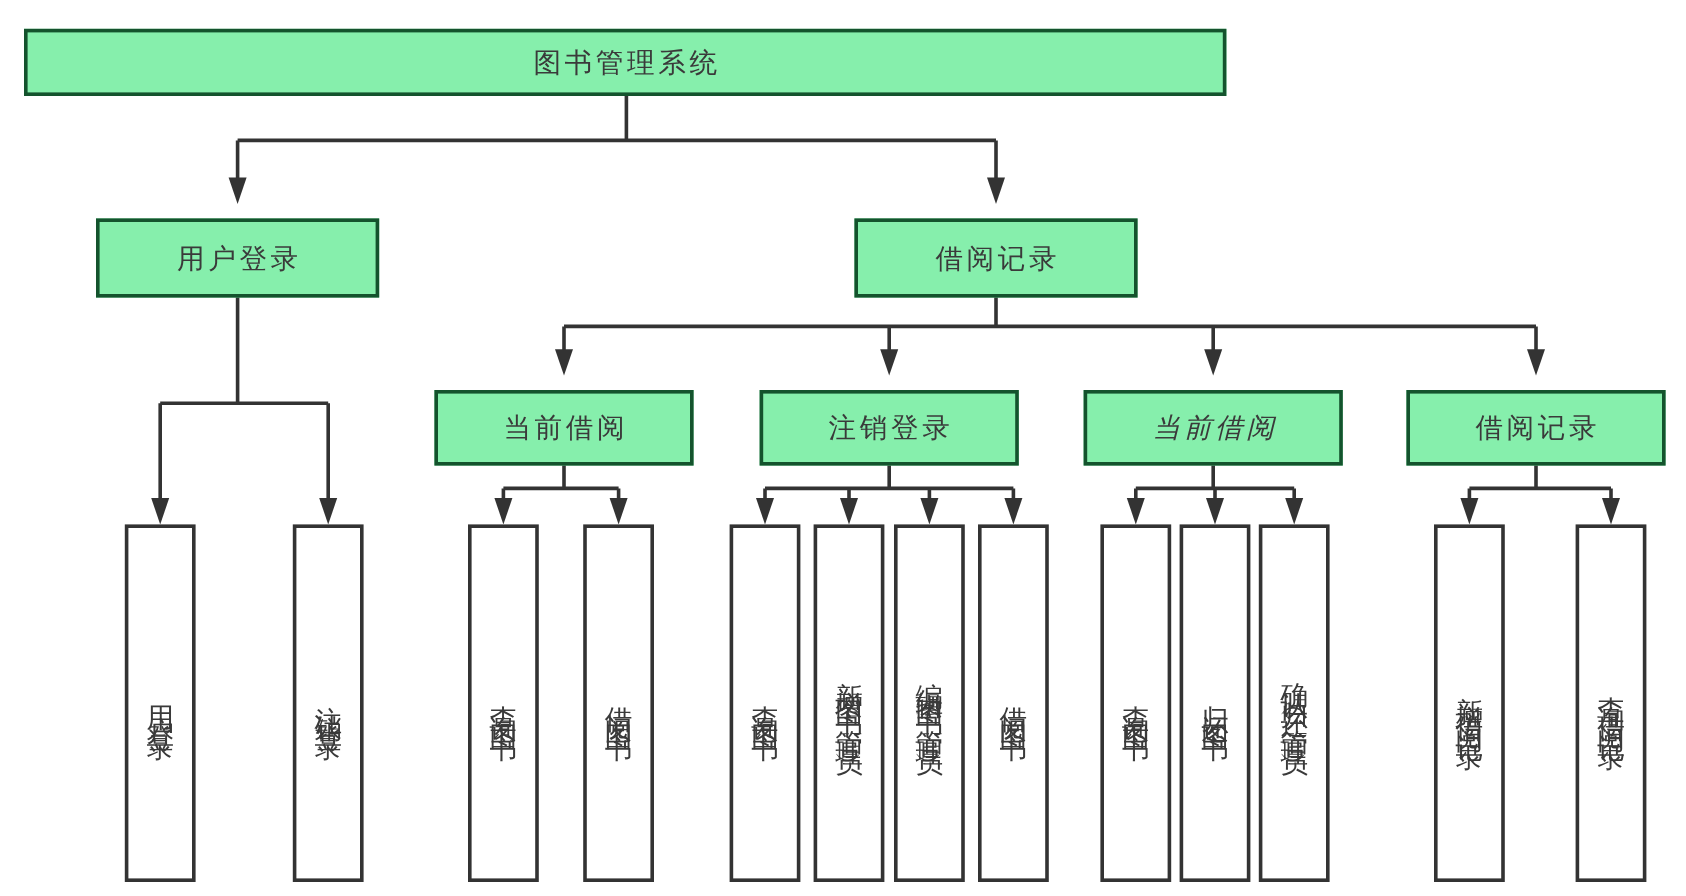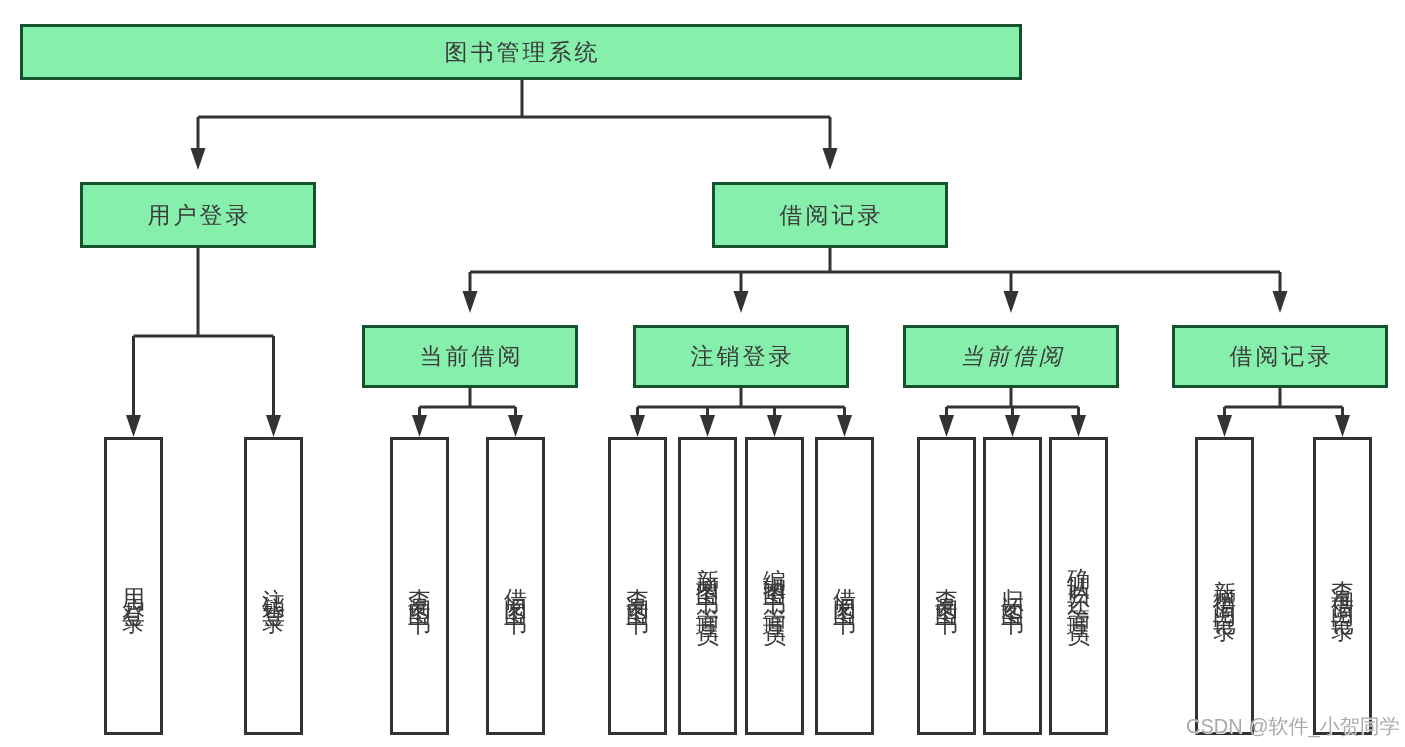--- a/index.html
+++ b/index.html
@@ -198,15 +198,14 @@
   <div class="leaf lf-11">
     <span class="vlabel">确认归还（管理员）</span>
   </div>
   <div class="leaf lf-12">
     <span class="vlabel">新增借阅记录</span>
   </div>
   <div class="leaf lf-13">
     <span class="vlabel">查询借阅记录</span>
   </div>
 
-  <div id="watermark">CSDN @软件_小贺同学</div>
 
 </div>
 
 </body></html>

